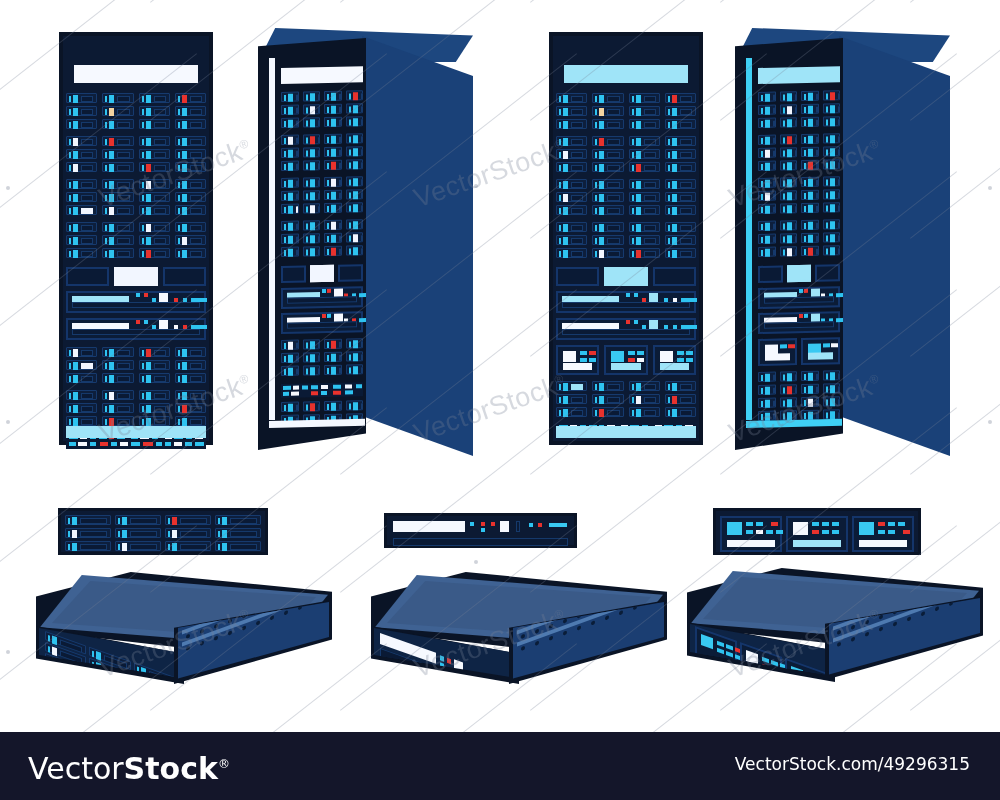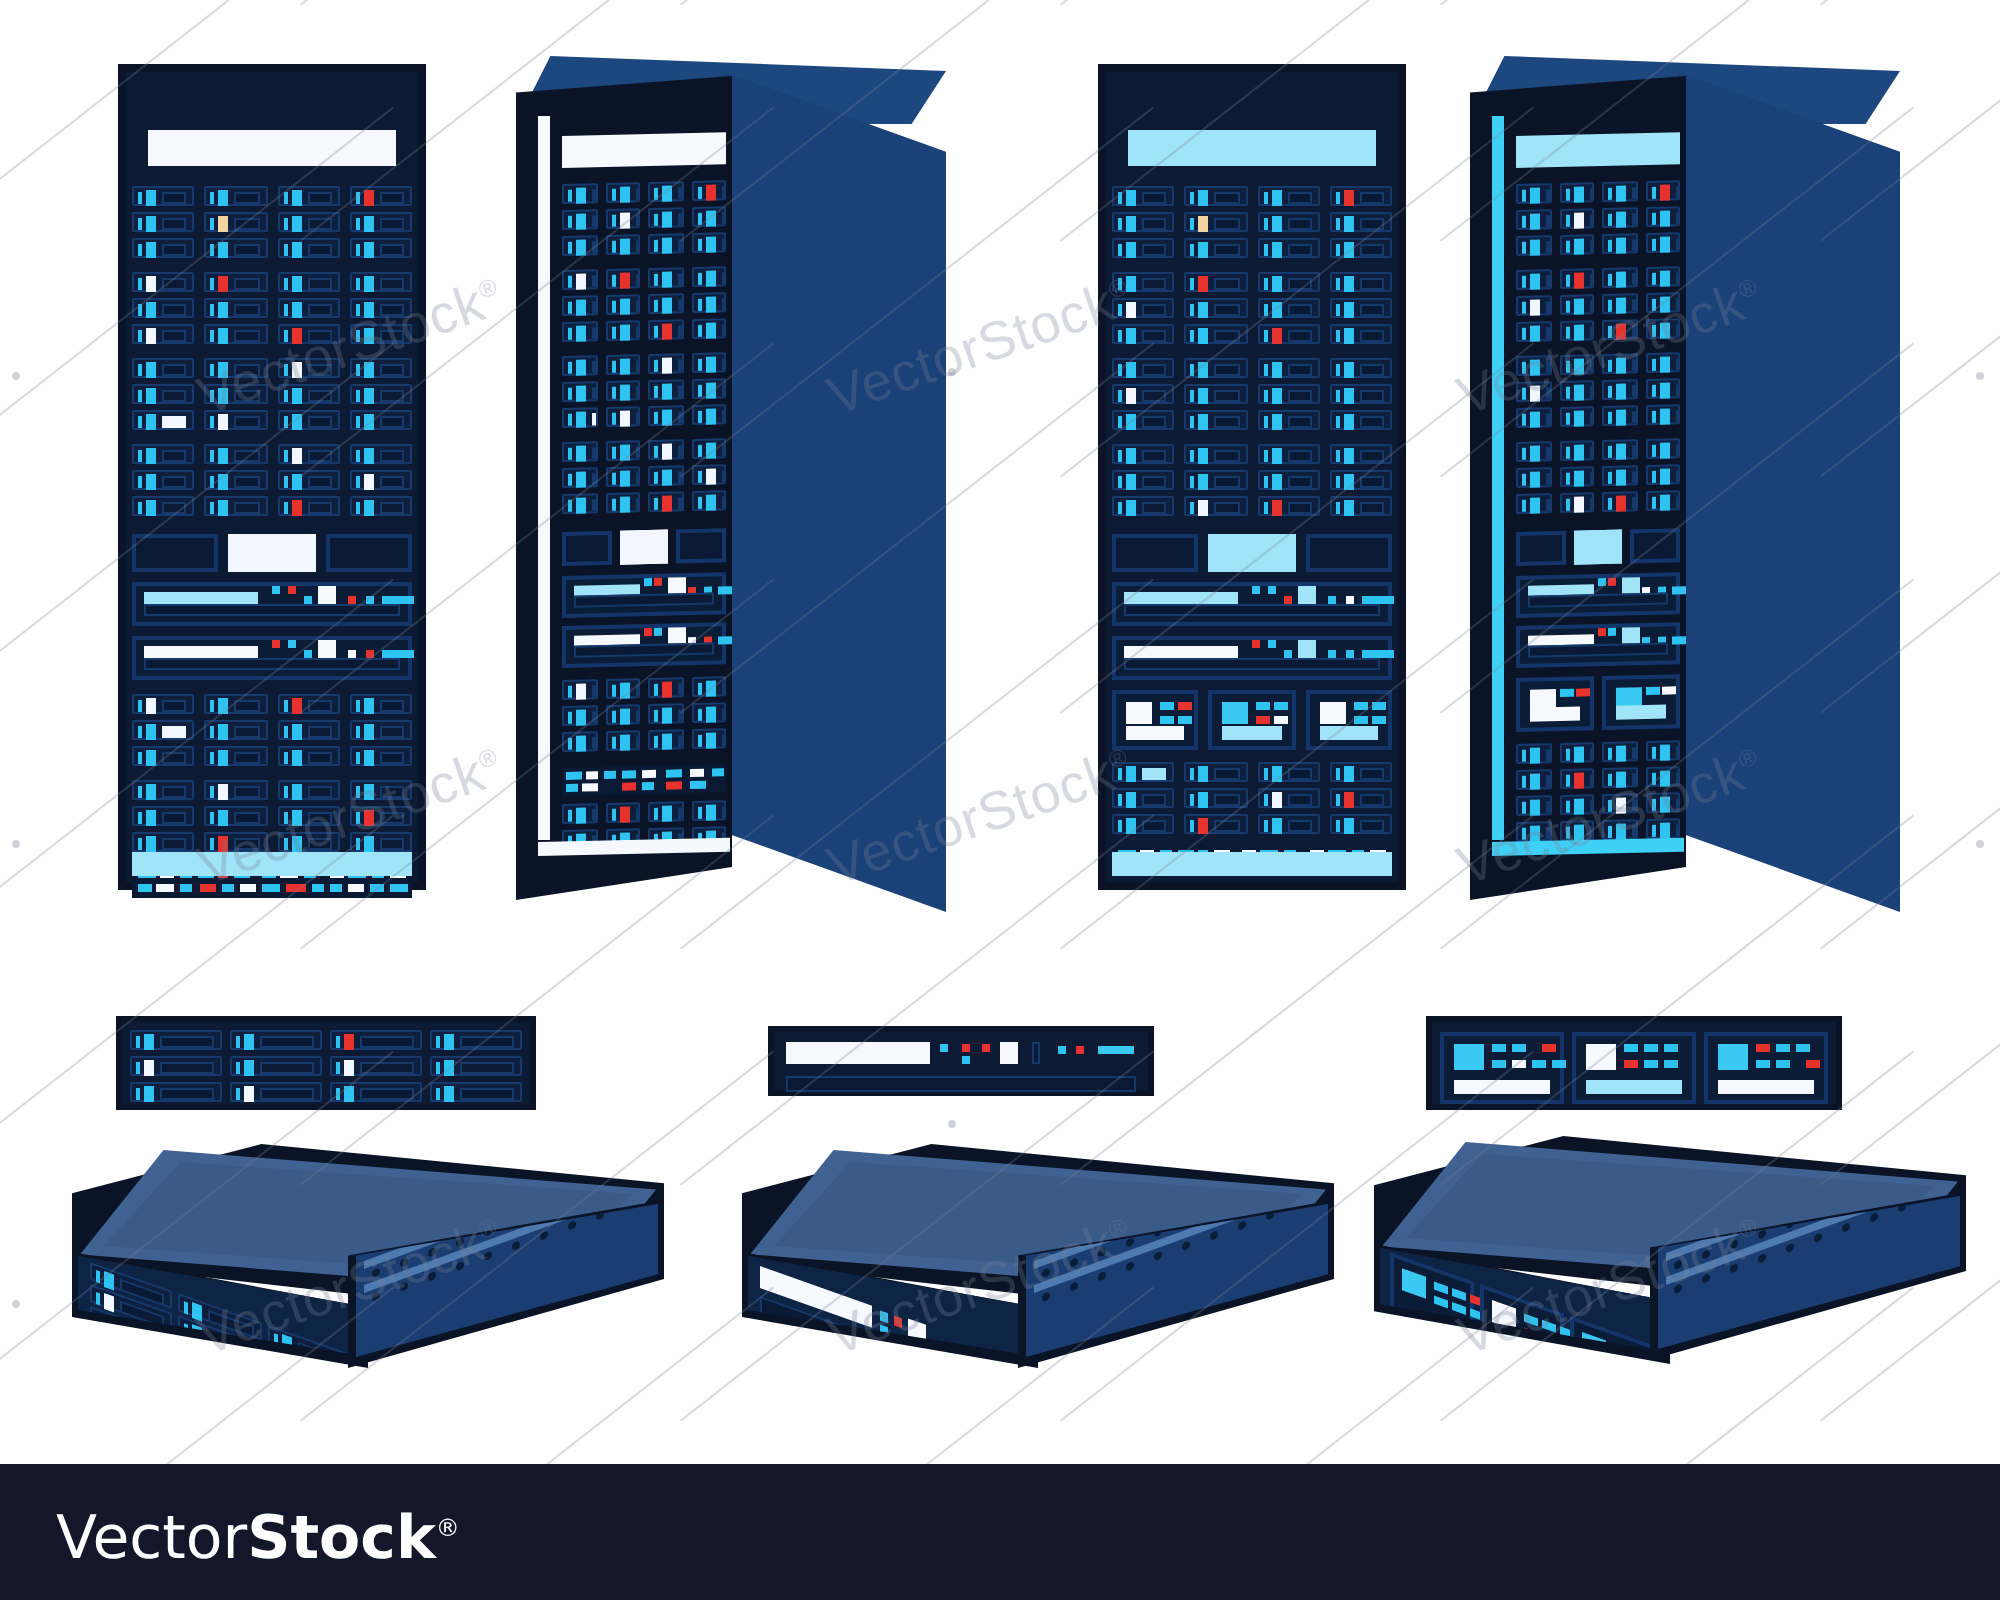--- a/index.html
+++ b/index.html
@@ -2494,15 +2494,16 @@
       <div class="wm-dot" style="left: 474px; top: 184px;"></div>
       <div class="wm-dot" style="left: 988px; top: 186px;"></div>
       <div class="wm-dot" style="left: 6px; top: 420px;"></div>
       <div class="wm-dot" style="left: 988px; top: 420px;"></div>
       <div class="wm-dot" style="left: 474px; top: 560px;"></div>
       <div class="wm-dot" style="left: 6px; top: 650px;"></div>
     </div>
 
   <div class="footer">
     <div class="logo"><span>Vector</span><span class="b">Stock</span><span class="reg">®</span></div>
+    <div class="url">VectorStock.com/49296315</div>
   </div>
 
 </div>
 
 </body></html>

